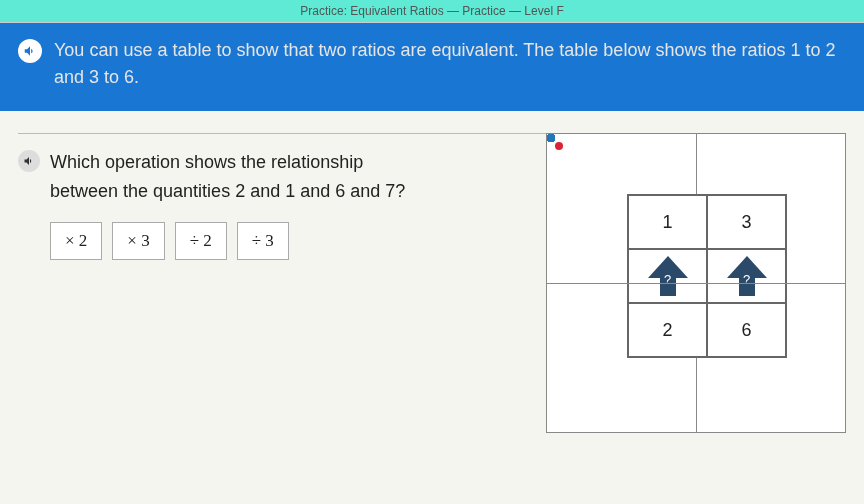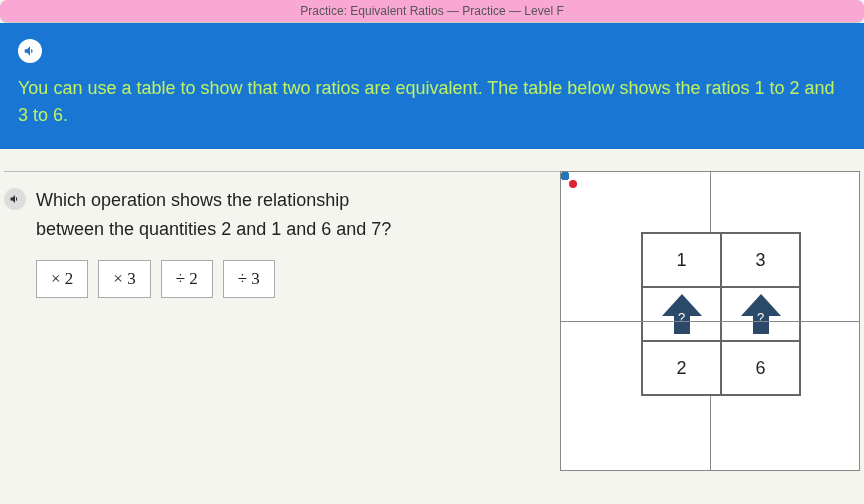--- a/index.html
+++ b/index.html
@@ -9,50 +9,48 @@
     width: 864px;
     height: 504px;
     overflow: hidden;
     position: relative;
   }
   .breadcrumb {
     text-align: center;
     font-size: 12px;
     color: #555;
     padding: 4px 0;
-    background: #f9a8d4;
+    background: #5eead4;
     border-bottom: 1px solid #ccc;
-    border-radius: 7px;
   }
   .header {
     background: #1976d2;
-    color: #bef264;
+    color: #e5e5e5;
     padding: 14px 18px 20px 18px;
     font-size: 18px;
     line-height: 1.5;
     display: flex;
     align-items: flex-start;
     gap: 12px;
-    flex-direction: column;
   }
   .speaker-icon {
     display: inline-flex;
     align-items: center;
     justify-content: center;
     width: 24px;
     height: 24px;
     border-radius: 50%;
     background: #fff;
     color: #1976d2;
     flex: 0 0 24px;
     margin-top: 2px;
   }
   .content {
     display: flex;
-    padding: 22px 4px;
+    padding: 22px 18px;
     justify-content: space-between;
   }
   .left {
     flex: 1;
   }
   .question-row {
     display: flex;
     align-items: flex-start;
     gap: 10px;
     border-top: 1px solid #bbb;

